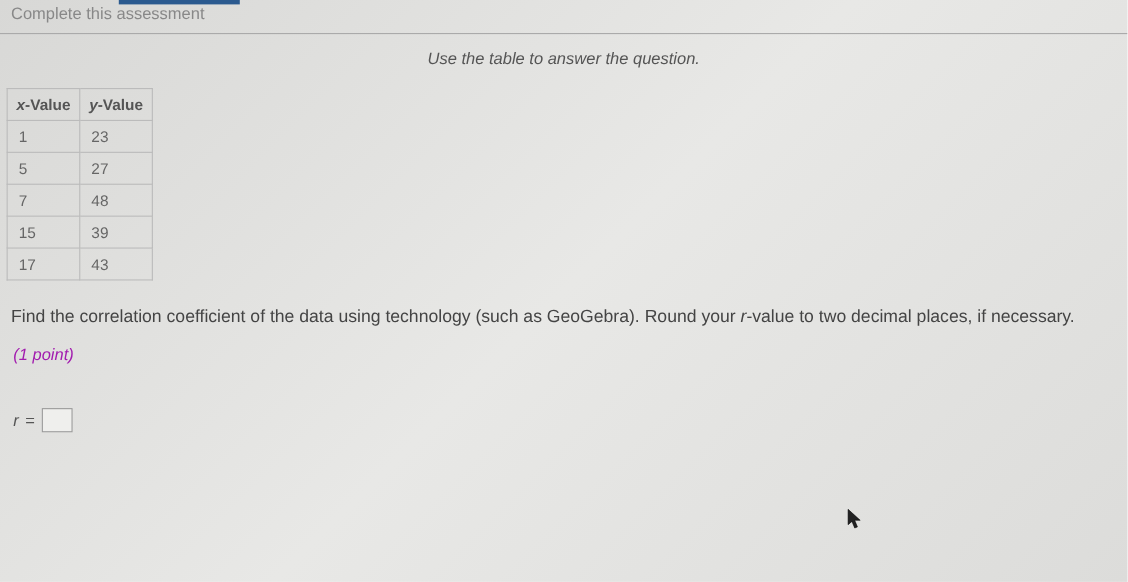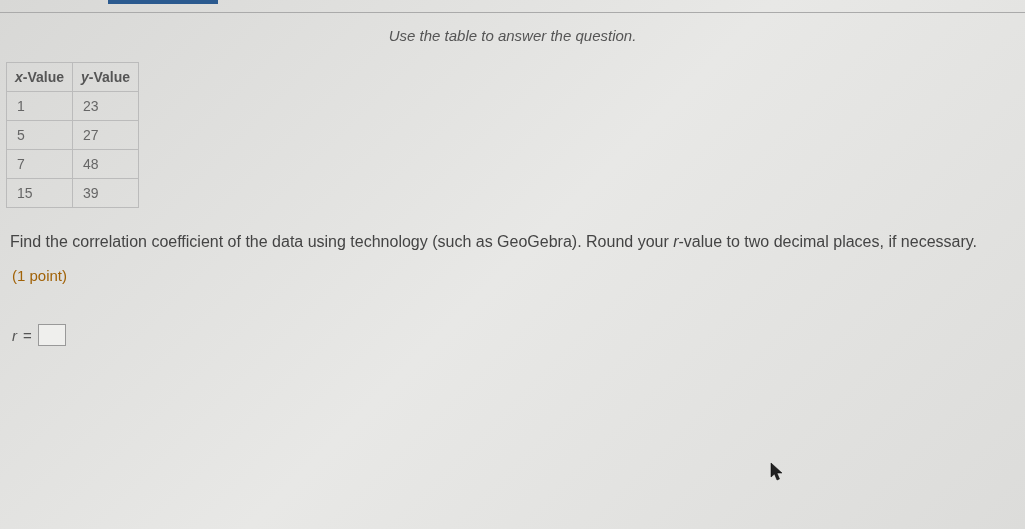--- a/index.html
+++ b/index.html
@@ -71,21 +71,22 @@
       padding: 20px 28px 12px 10px;
       font-size: 16px;
       color: #444;
       line-height: 1.7;
     }
     .r-italic {
       font-style: italic;
     }
     .points {
       padding: 0 10px 30px 12px;
-      color: #a16207;
+      font-style: italic;
+      color: #a21caf;
       font-size: 15px;
     }
     .answer-row {
       padding: 10px 10px 0 12px;
       display: flex;
       align-items: center;
       gap: 6px;
       font-size: 15px;
       color: #555;
     }
@@ -108,20 +109,21 @@
       width: 16px;
       height: 20px;
       pointer-events: none;
     }
   </style>
 </head>
 <body>
 
 <div class="header">
   <div class="progress-bar"></div>
+  <span class="header-text">Complete this assessment</span>
 </div>
 
 <div class="instruction">Use the table to answer the question.</div>
 
 <div class="table-container">
   <table>
     <thead>
       <tr>
         <th><span>x</span><span class="nonitalic">-Value</span></th>
         <th><span>y</span><span class="nonitalic">-Value</span></th>
@@ -137,20 +139,24 @@
         <td>27</td>
       </tr>
       <tr>
         <td>7</td>
         <td>48</td>
       </tr>
       <tr>
         <td>15</td>
         <td>39</td>
       </tr>
+      <tr>
+        <td>17</td>
+        <td>43</td>
+      </tr>
     </tbody>
   </table>
 </div>
 
 <div class="question-text">
   <span>Find the correlation coefficient of the data using technology (such as GeoGebra). Round your </span><span class="r-italic">r</span><span>-value to two decimal places, if necessary.</span>
 </div>
 
 <div class="points">(1 point)</div>
 

